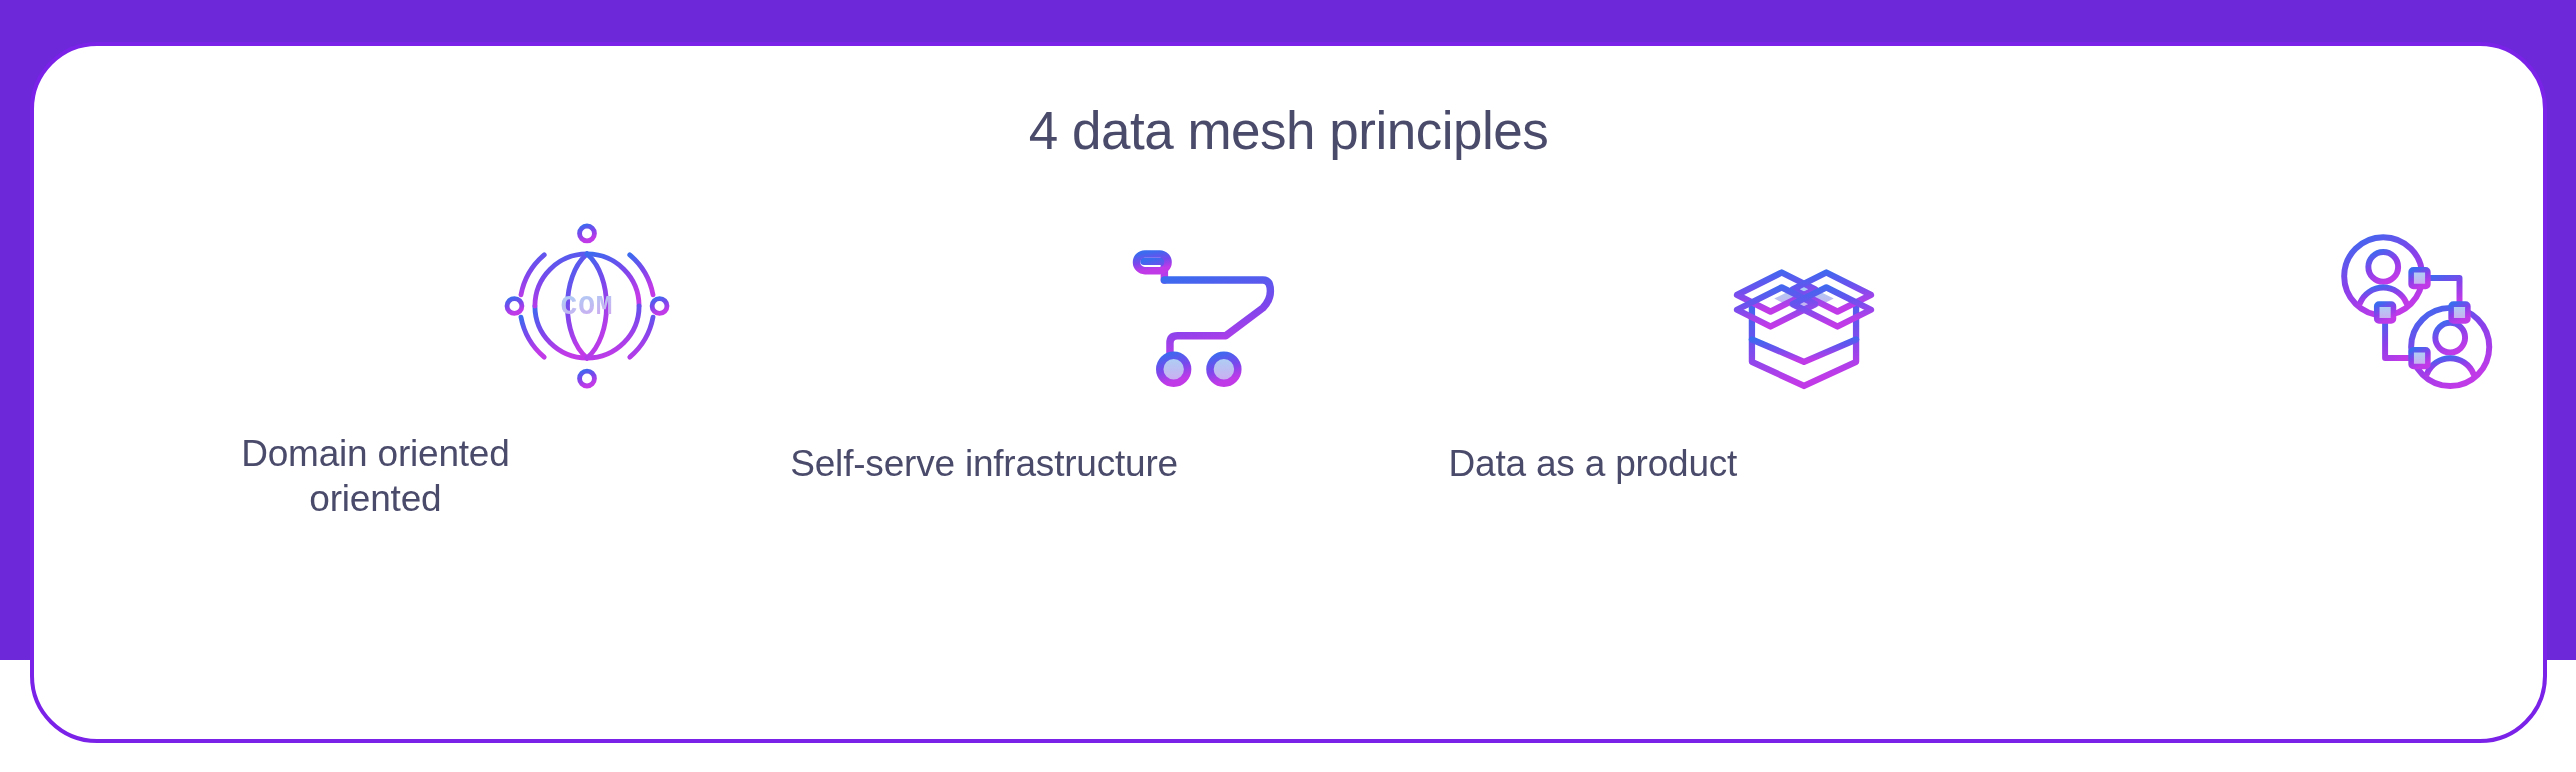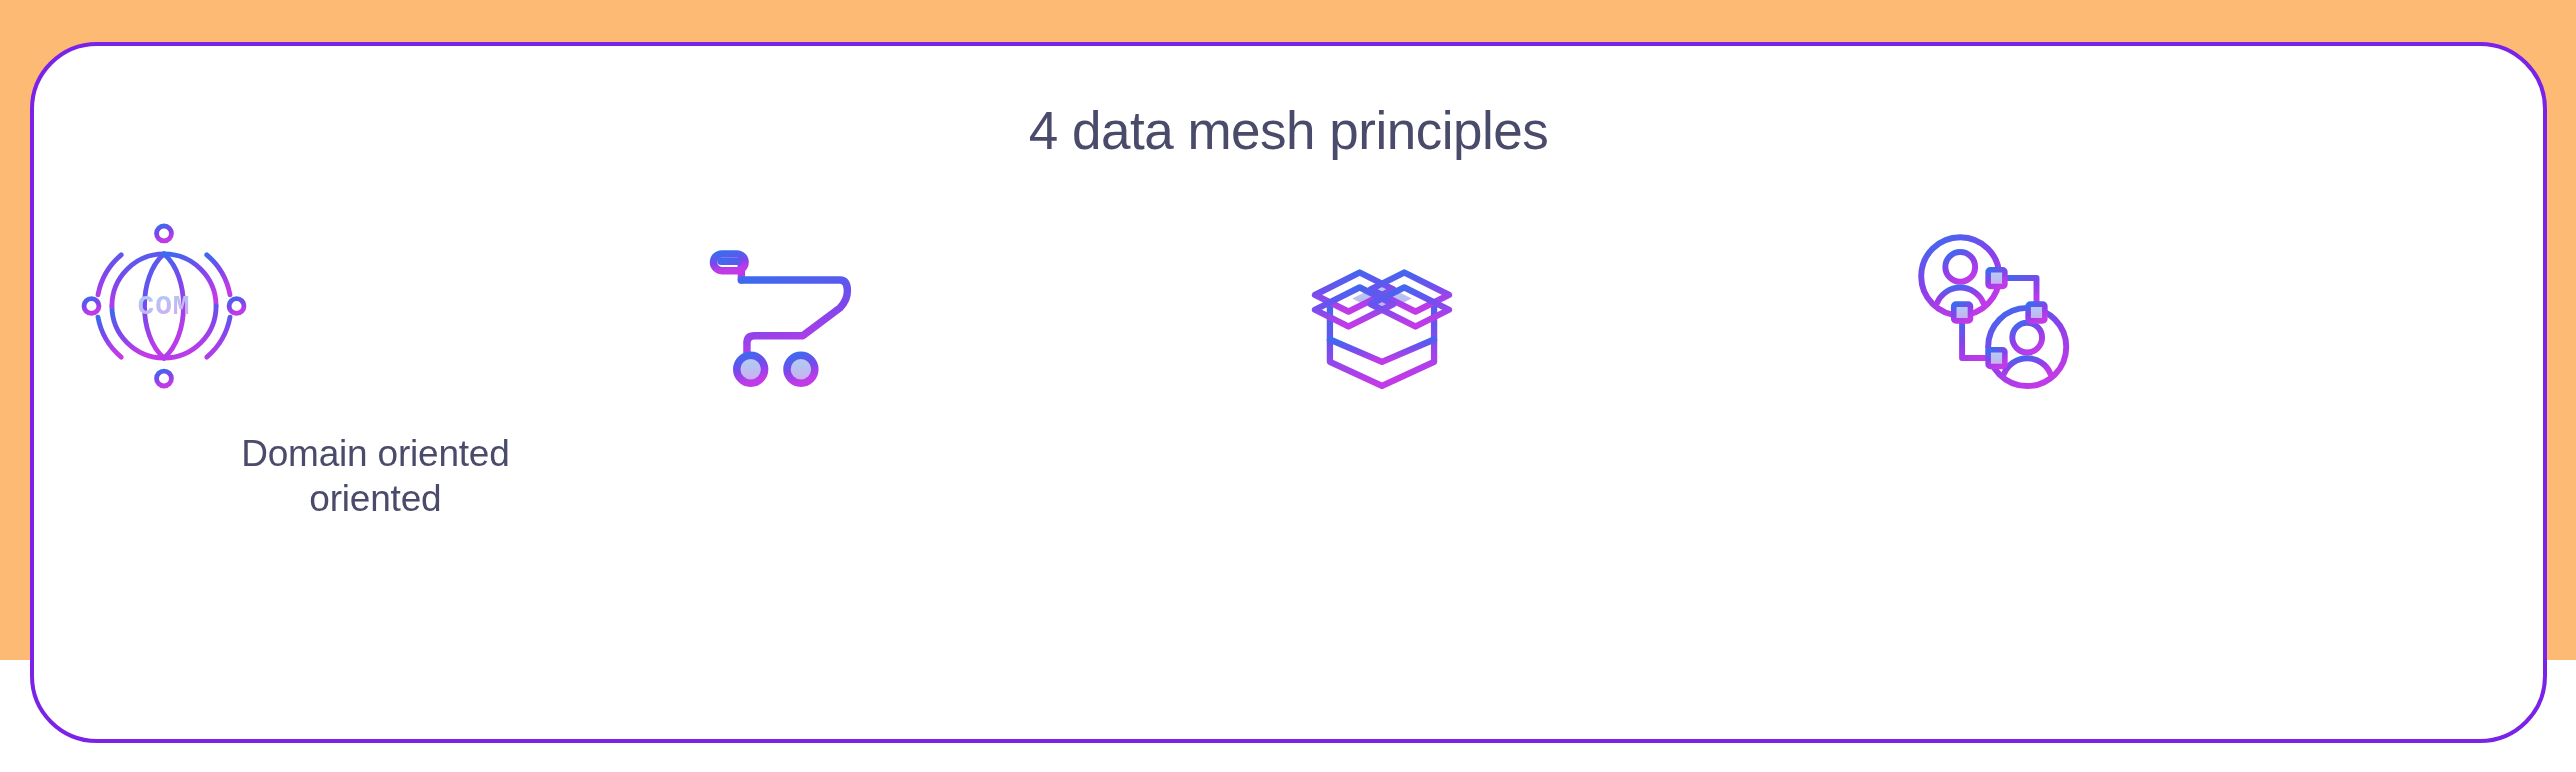--- a/index.html
+++ b/index.html
@@ -11,21 +11,21 @@
     width: 2576px;
     height: 772px;
     font-family: "Liberation Sans", sans-serif;
     overflow: hidden;
   }
 
   #stage {
     position: relative;
     width: 2576px;
     height: 660px;
-    background: #fdba74;
+    background: #6d28d9;
   }
 
   
   #card {
     position: absolute;
     left: 30px;
     top: 42px;
     width: 2517px;
     height: 701px;
     box-sizing: border-box;
@@ -59,21 +59,21 @@
     display: flex;
     flex-direction: row;
     align-items: flex-start;
     justify-content: space-around;
   }
 
   .principle {
     flex: 1 1 0;
     display: flex;
     flex-direction: column;
-    align-items: flex-start;
+    align-items: flex-end;
     justify-content: flex-start;
     position: relative;
     height: 100%;
   }
 
   .icon-wrap {
     height: 186px;
     display: flex;
     align-items: center;
     justify-content: center;
@@ -197,20 +197,21 @@
               <line x1="36" y1="61" x2="58" y2="61"></line>
               <line x1="35" y1="69" x2="51" y2="69"></line>
             </g>
 
             <g stroke="url(#g2)" stroke-width="4">
               <circle cx="38" cy="84" r="7.5" fill="url(#g2b)"></circle>
               <circle cx="65" cy="84" r="7.5" fill="url(#g2b)"></circle>
             </g>
           </svg>
         </div>
+        <div class="principle-label" style="color: rgb(74, 74, 107);">Self-serve infrastructure</div>
       </div>
 
       <div class="principle">
         <div class="icon-wrap">
           <svg width="186" height="186" viewBox="0 0 100 100" aria-hidden="true">
             <defs>
               <linearGradient id="g3" x1="0" y1="0" x2="0.2" y2="1">
                 <stop offset="0%" stop-color="#3b6bef"></stop>
                 <stop offset="45%" stop-color="#6a52ee"></stop>
                 <stop offset="100%" stop-color="#c13ae8"></stop>
@@ -233,20 +234,21 @@
               <path d="M14 44 L38 32 L56 41 L32 53 Z"></path>
 
               <path d="M86 44 L62 32 L44 41 L68 53 Z"></path>
 
               <path d="M14 52 L38 40 L56 49 L32 61 Z"></path>
 
               <path d="M86 52 L62 40 L44 49 L68 61 Z"></path>
             </g>
           </svg>
         </div>
+        <div class="principle-label" style="color: rgb(74, 74, 107);">Data as a product</div>
       </div>
 
       <div class="principle">
         <div class="icon-wrap">
           <svg width="186" height="186" viewBox="0 0 100 100" aria-hidden="true">
             <defs>
               <linearGradient id="g4" x1="0.1" y1="0" x2="0.6" y2="1">
                 <stop offset="0%" stop-color="#3b6bef"></stop>
                 <stop offset="50%" stop-color="#8a40ea"></stop>
                 <stop offset="100%" stop-color="#c13ae8"></stop>

